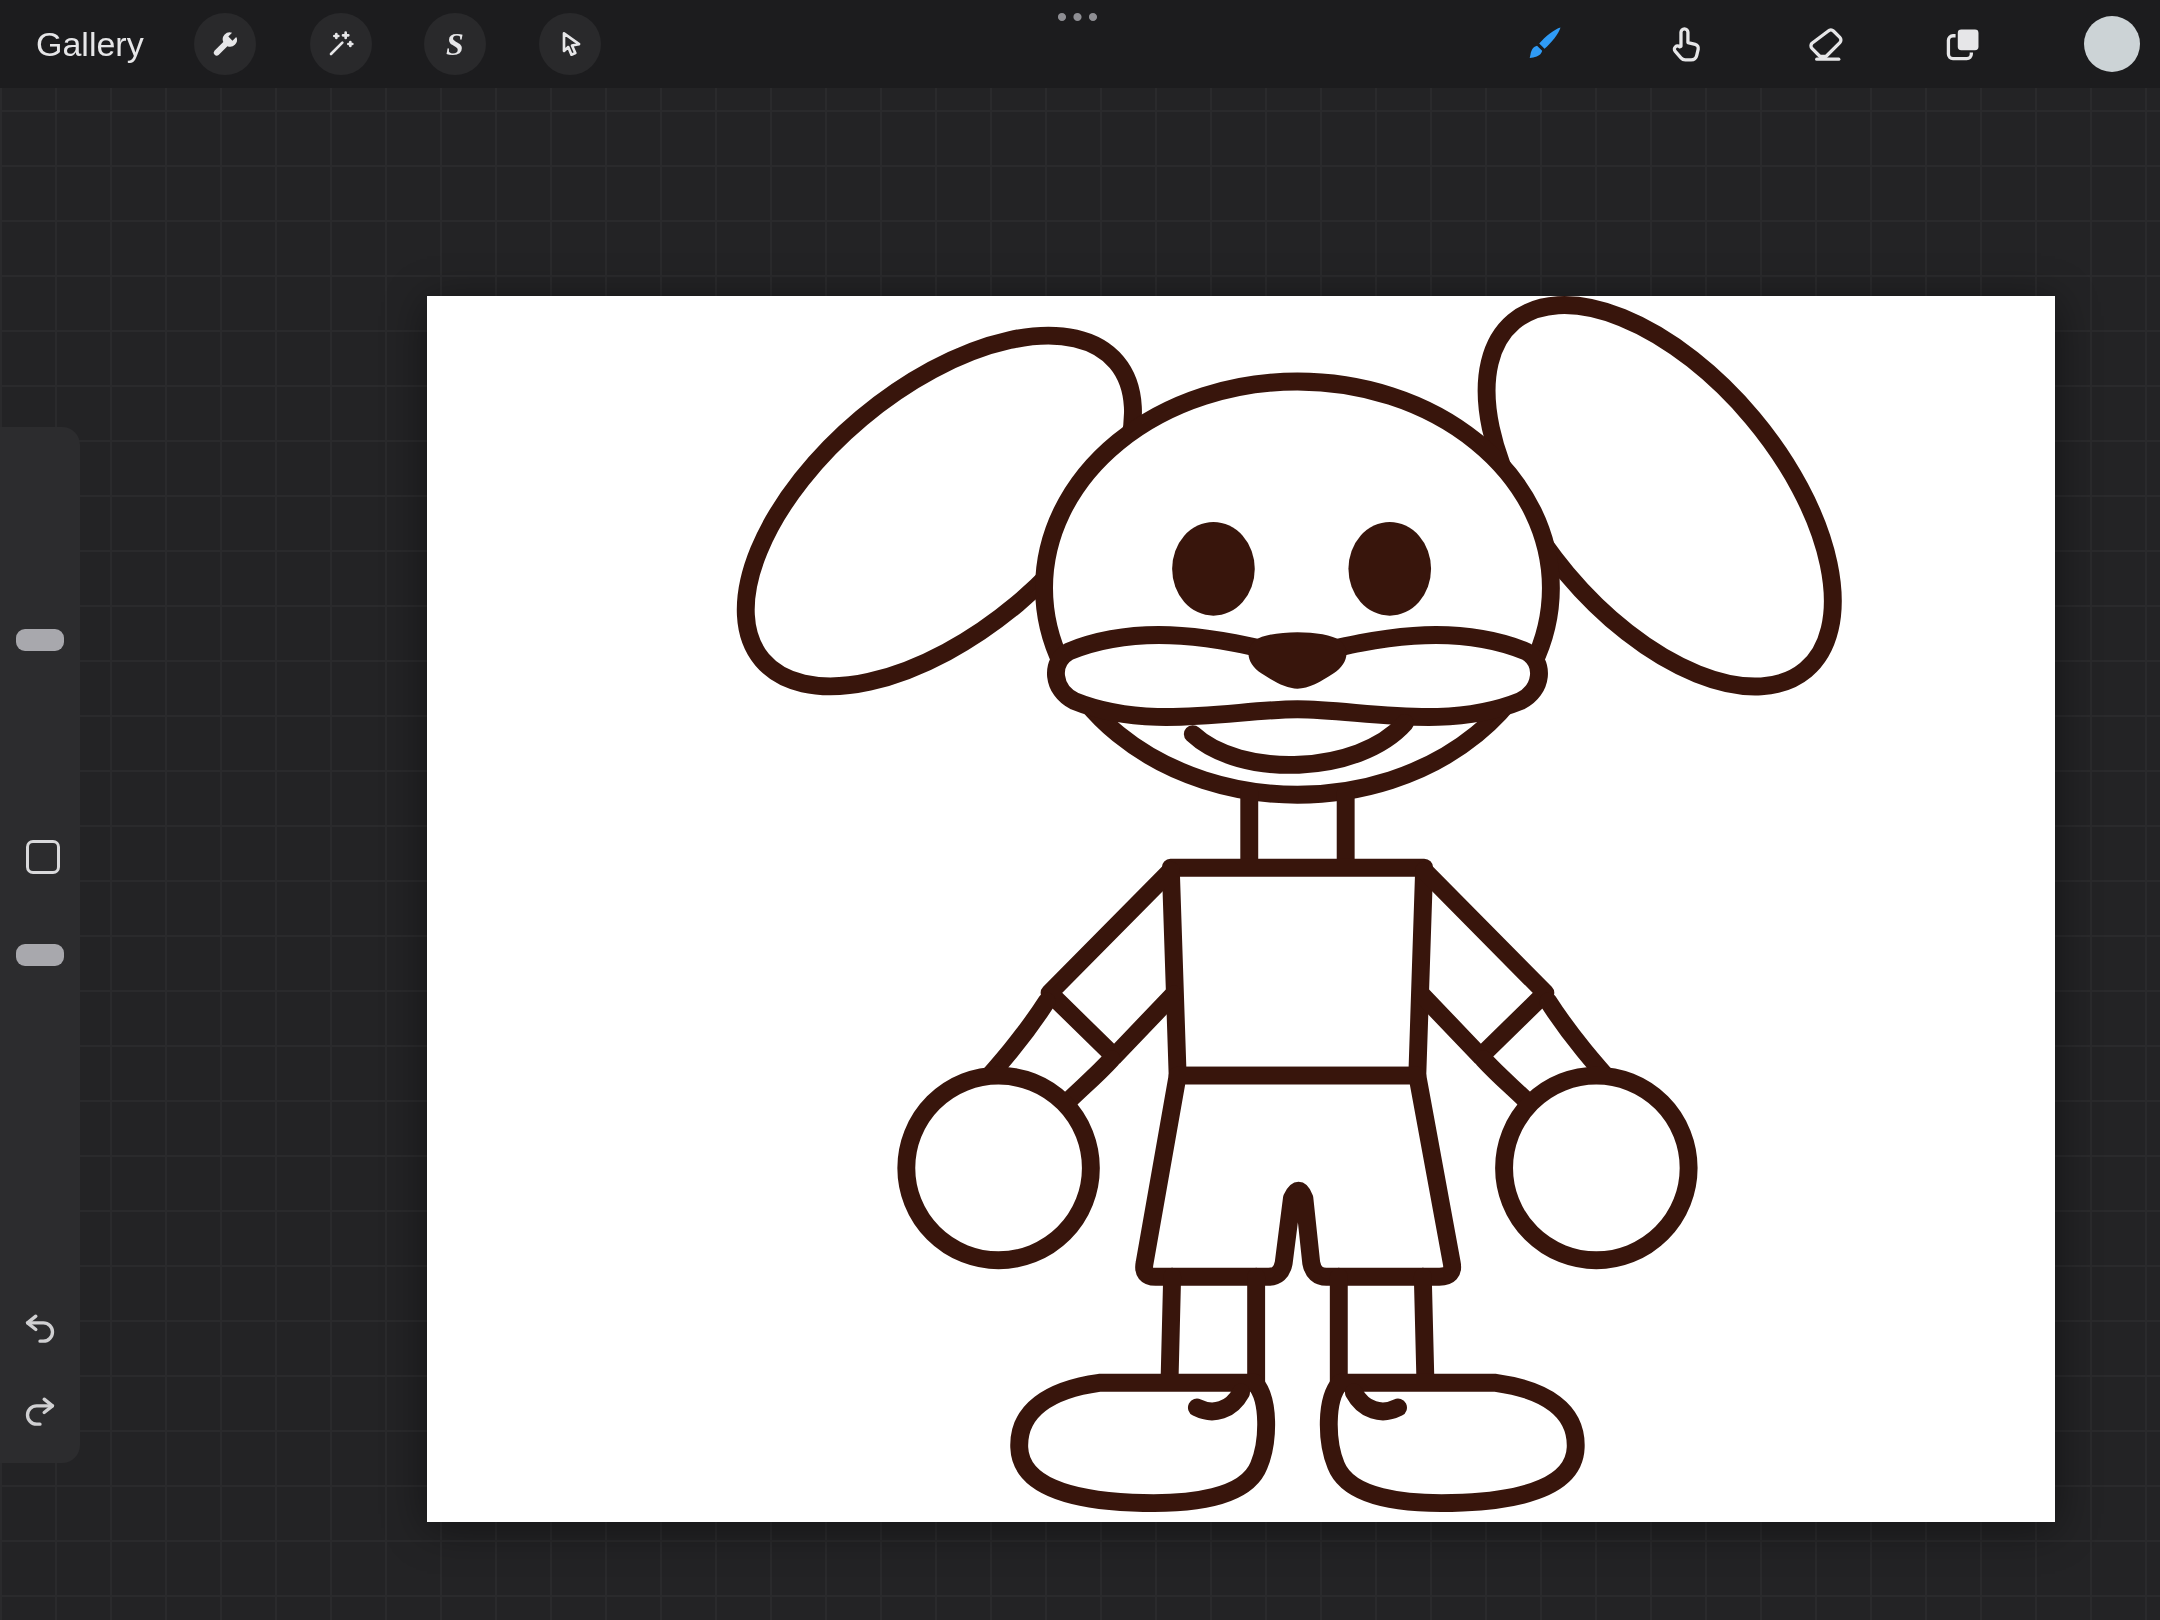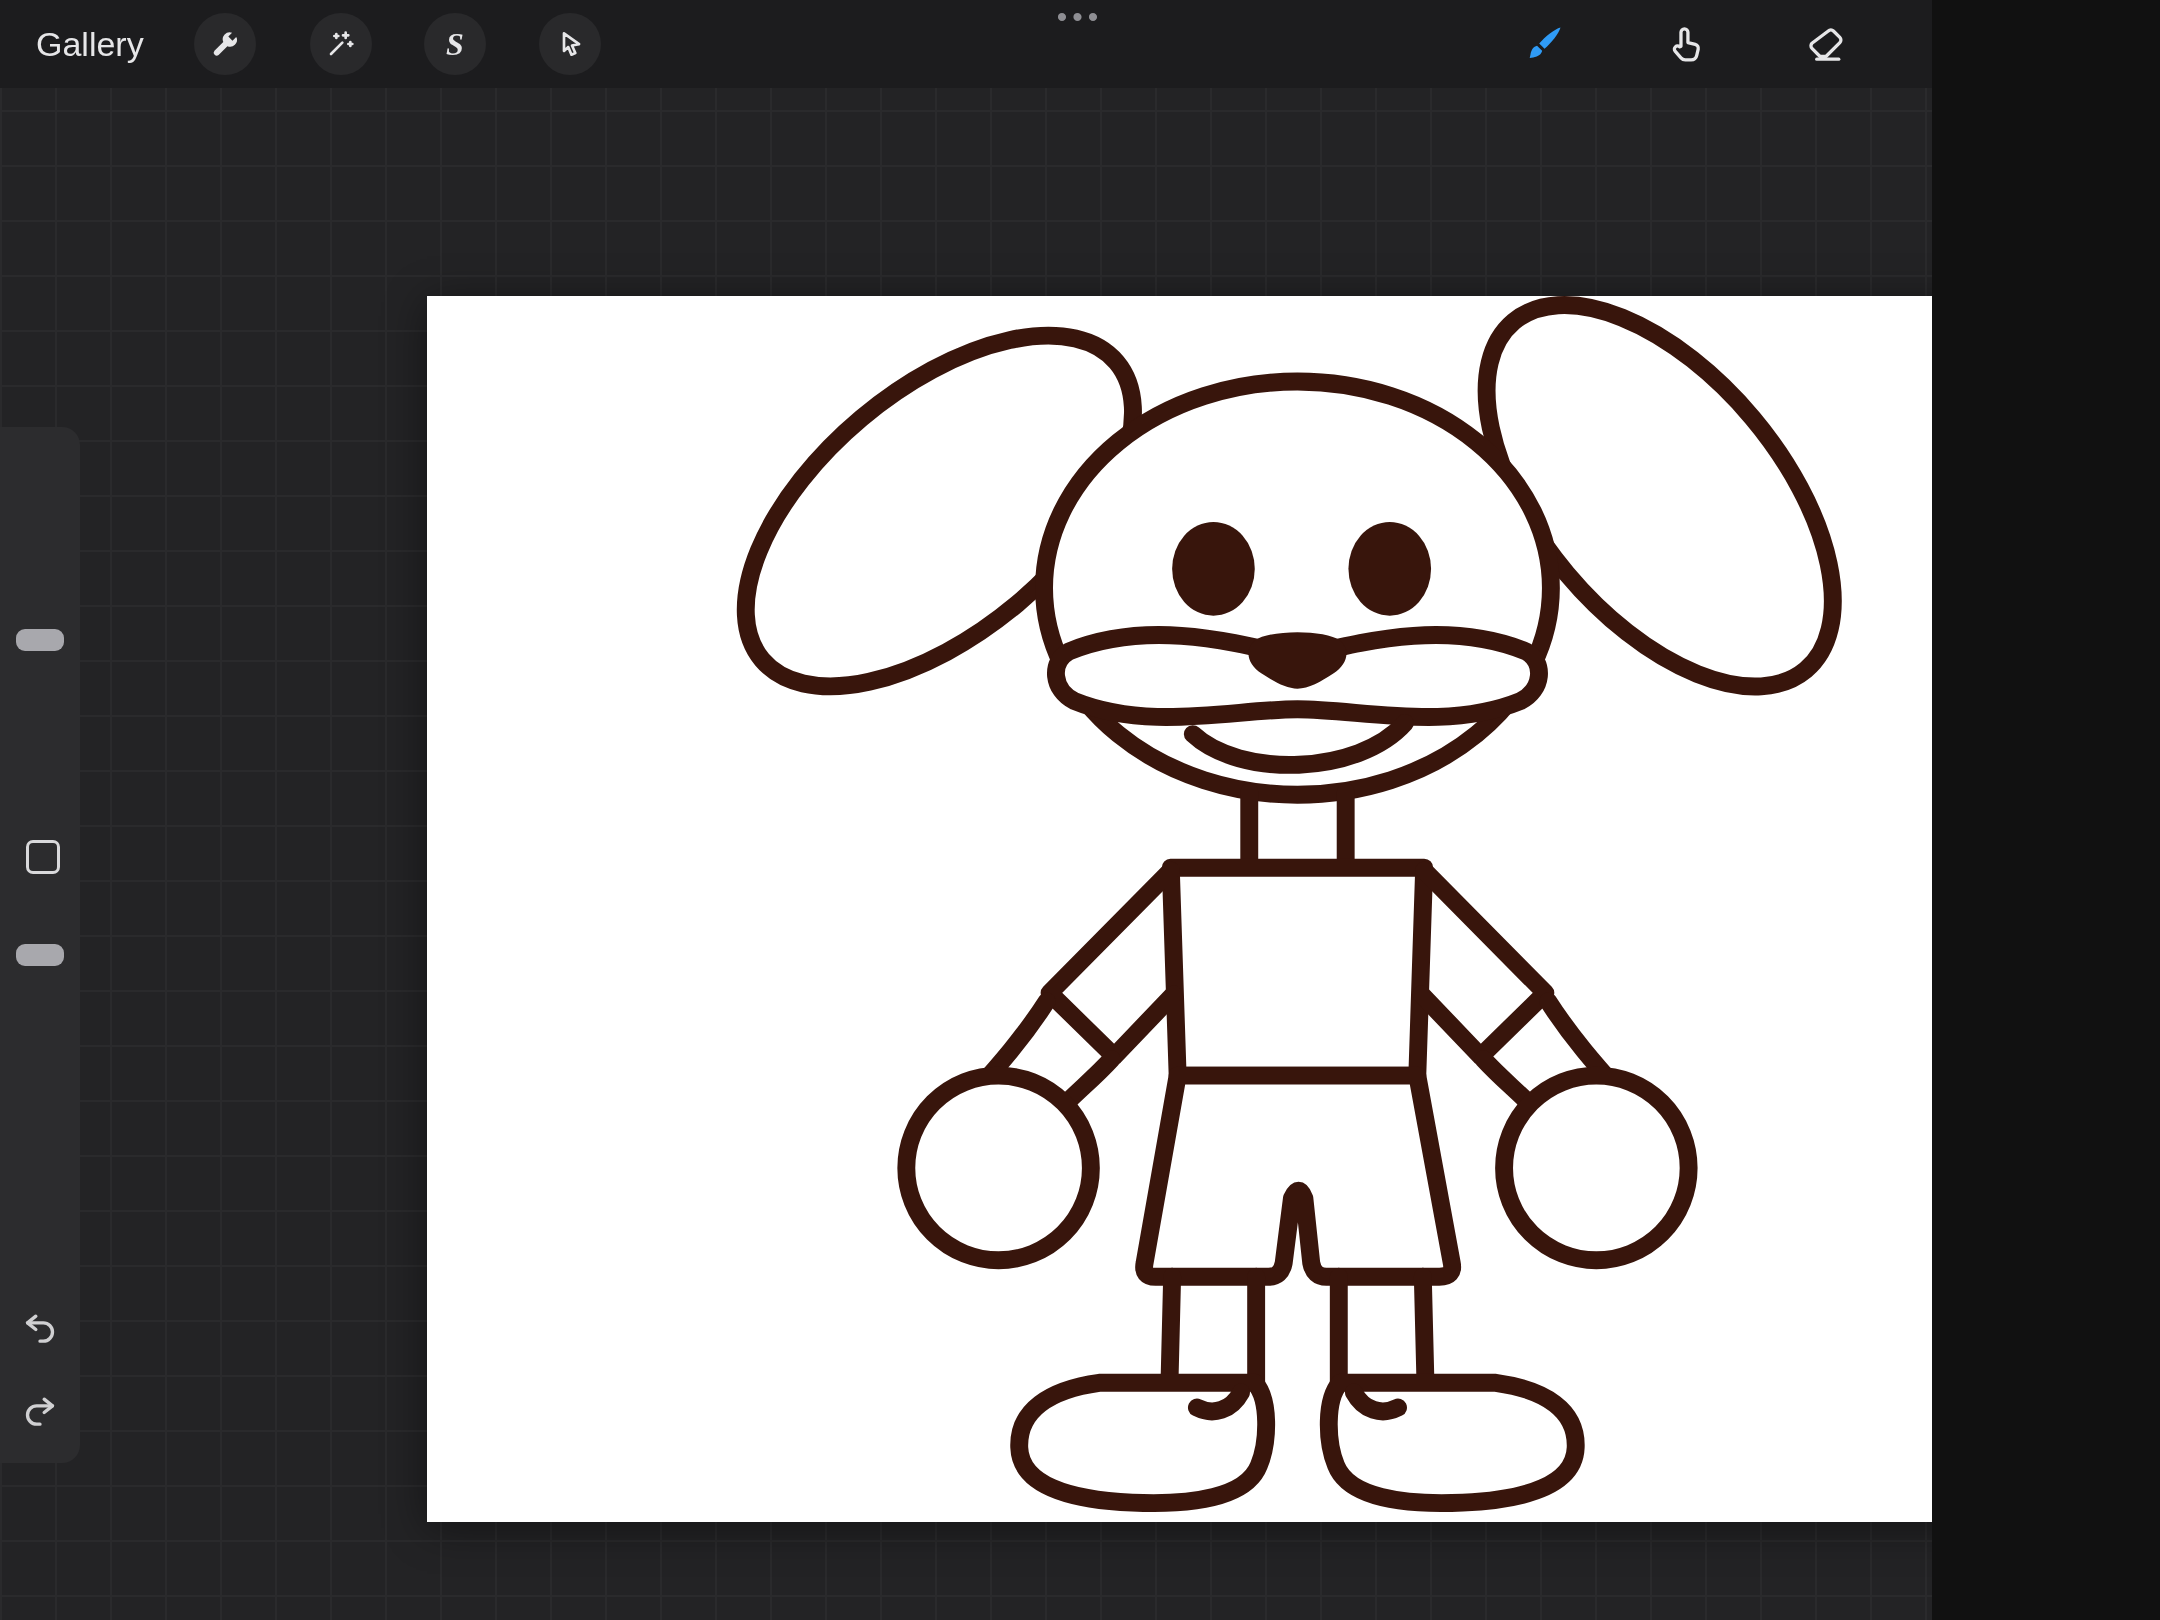--- a/index.html
+++ b/index.html
@@ -2,21 +2,21 @@
 <html style="--bg: #232325; --topbar: #1c1c1e; --canvas: #ffffff; --ink: #38150c; --accent: #2f9bf6; --icon: #e6e6e8; --muted: #8e8e93; --sidebar: #2c2c2e; --handle: #a8a8ad; --swatch: #ccd3d6; --button_bg: #29292b; --grid: #2a2a2c;"><head>
 <meta charset="utf-8">
 <style>
   :root{
     --bg:#232325; --topbar:#1c1c1e; --canvas:#ffffff; --ink:#38150c;
     --accent:#2f9bf6; --icon:#e6e6e8; --muted:#8e8e93; --sidebar:#2c2c2e;
     --handle:#a8a8ad; --swatch:#ccd3d6; --button_bg:#29292b; --grid:#2a2a2c;
   }
   html,body{margin:0;padding:0;background:#111;}
   #app{
-    position:relative;width:1932px;height:1620px;overflow:hidden;
+    position:relative;width:2160px;height:1620px;overflow:hidden;
     background-color:var(--bg);
     background-image:
       linear-gradient(var(--grid) 1.5px, transparent 1.5px),
       linear-gradient(90deg, var(--grid) 1.5px, transparent 1.5px);
     background-size:55px 55px;
     font-family:"Liberation Sans",sans-serif;
   }
   
   .topbar{position:absolute;left:0;top:0;width:2160px;height:88px;background:var(--topbar);}
   .gallery{position:absolute;left:36px;top:0;height:88px;line-height:88px;

